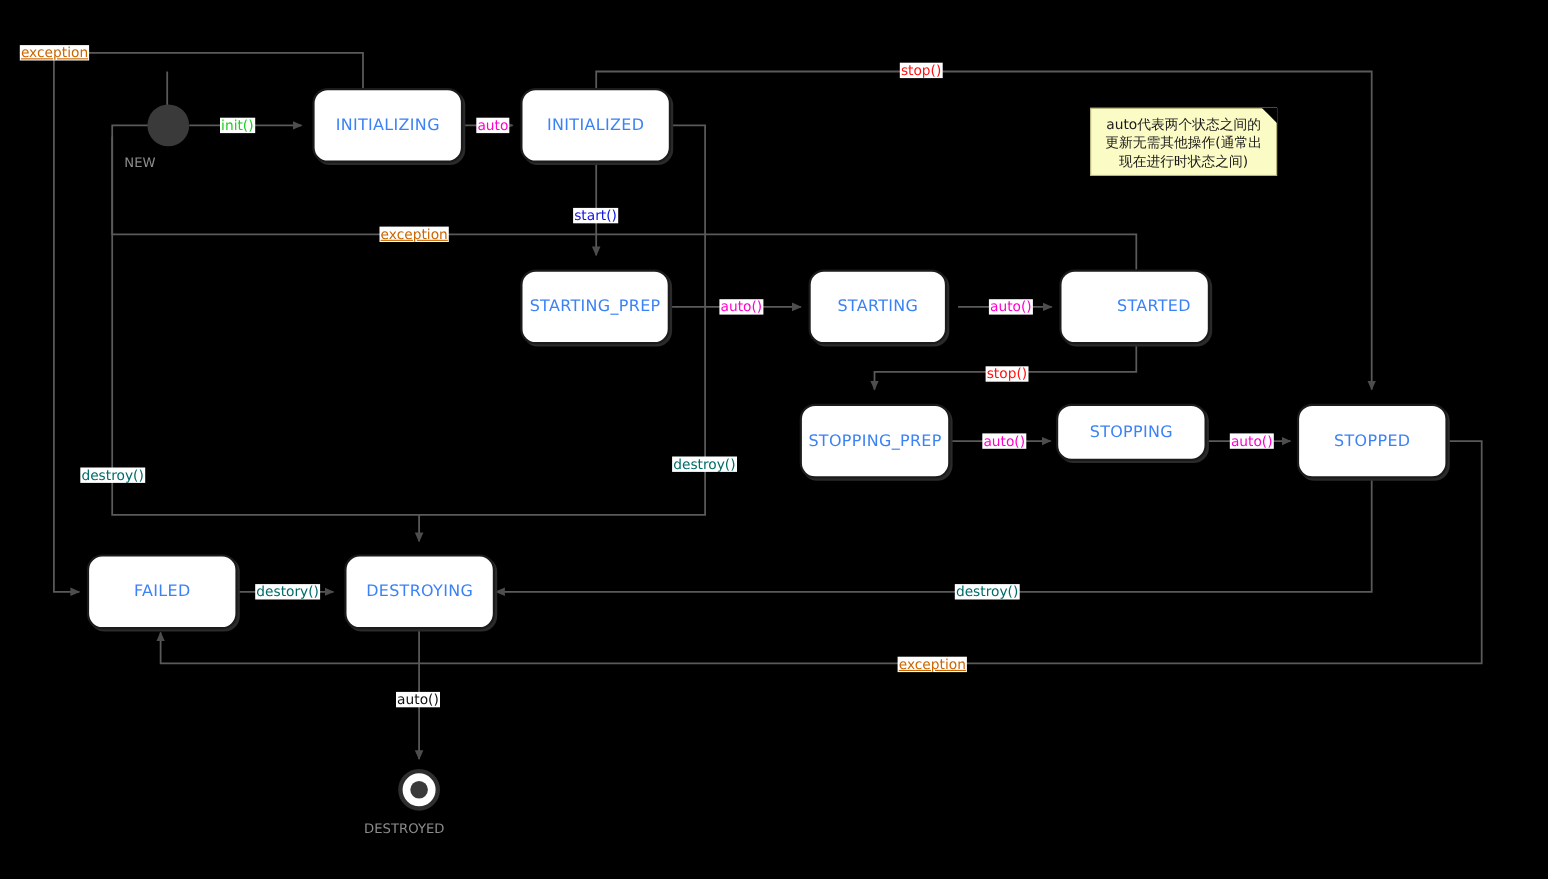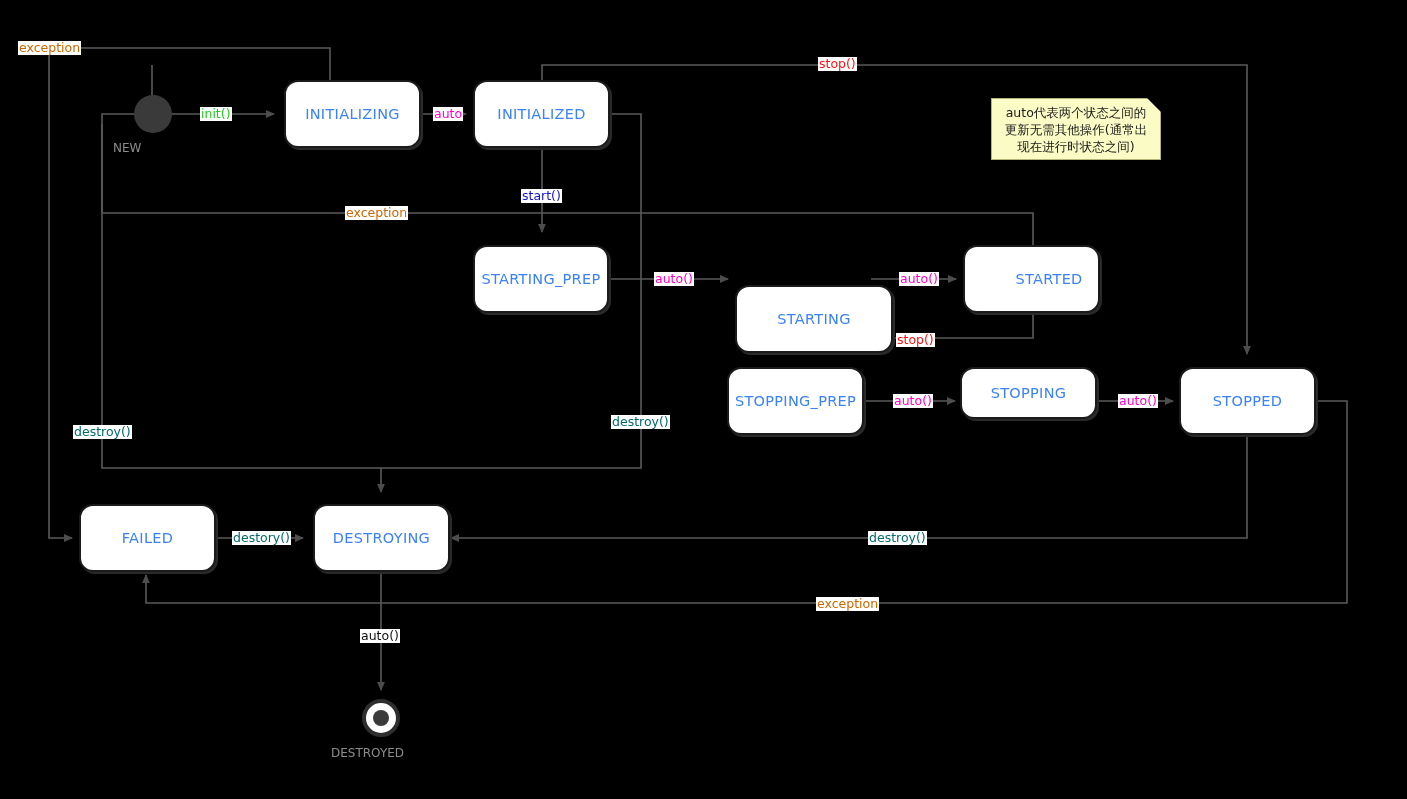--- a/index.html
+++ b/index.html
@@ -39,21 +39,21 @@
     white-space:nowrap;text-align:left;
   }
   .edge-label{
     position:absolute;
     background:#fff;
     font-size:12.5px;
     line-height:14px;
     padding:0 1px;
     white-space:nowrap;
   }
-  .lbl-exception{color:#cc6600;}
+  .lbl-exception{color:#cc6600;text-decoration:underline;}
   .lbl-init{color:#22cc22;}
   .lbl-auto-m{color:#ff00cc;}
   .lbl-start{color:#1111dd;}
   .lbl-stop{color:#ff1111;}
   .lbl-destroy{color:#006b6b;}
   .lbl-plain{color:#111;}
 
   .note{
     position:absolute;
     background:#fbfbc6;
@@ -131,21 +131,21 @@
   </div>
 
   <div class="state" style="left:473px;top:80px;width:137px;height:68px;">
     <span>INITIALIZED</span>
   </div>
 
   <div class="state" style="left:473px;top:245px;width:136px;height:68px;">
     <span>STARTING_PREP</span>
   </div>
 
-  <div class="state" style="left:735px;top:245px;width:158px;height:68px;margin-top:40px;">
+  <div class="state" style="left:735px;top:245px;width:126px;height:68px;">
     <span>STARTING</span>
   </div>
 
   <div class="state" style="left:963px;top:245px;width:137px;height:68px;padding-left:35px;">
     <span>STARTED</span>
   </div>
 
   <div class="state" style="left:727px;top:367px;width:137px;height:68px;">
     <span>STOPPING_PREP</span>
   </div>

